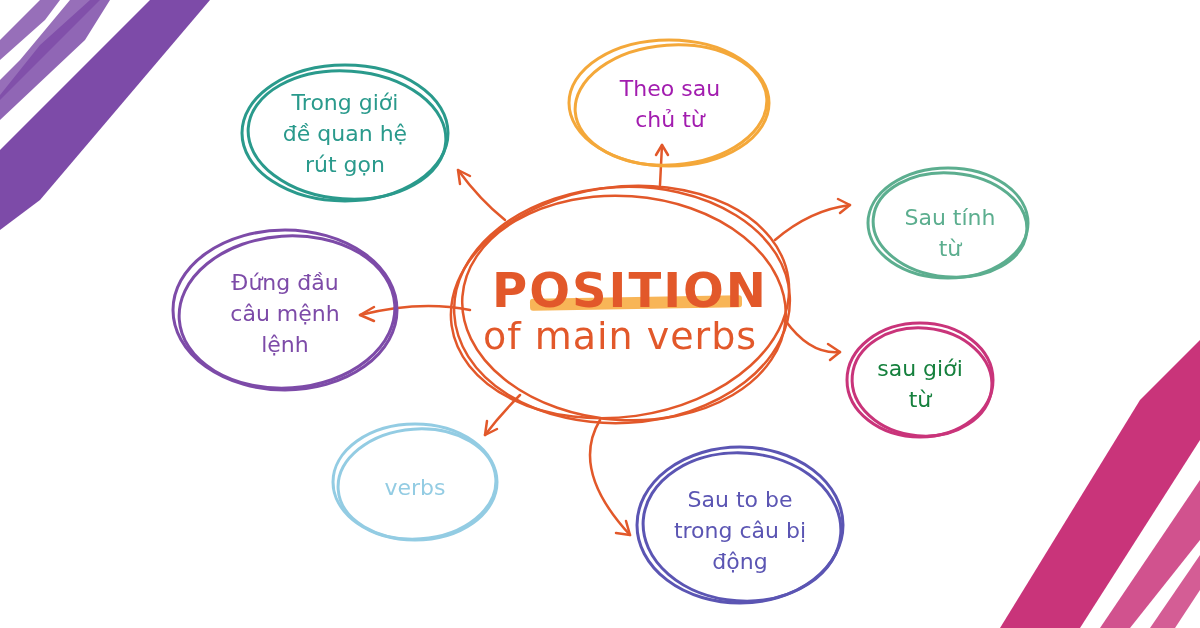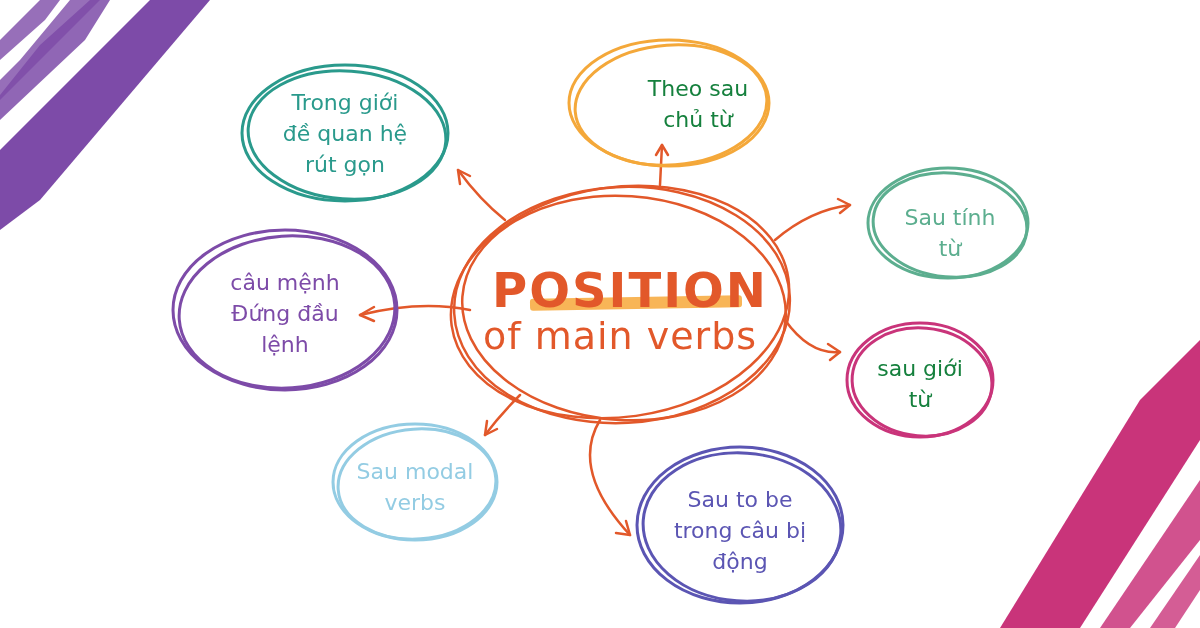--- a/index.html
+++ b/index.html
@@ -94,43 +94,42 @@
   <span class="main">POSITION</span>
   <div class="sub">of main verbs</div>
 </div>
 
 <div class="node" style="left:250px;top:85px;width:190px;height:96px;color:#2a9a8c;">
   <span>Trong giới</span>
   <span>đề quan hệ</span>
   <span>rút gọn</span>
 </div>
 
-<div class="node" style="left:608px;top:72px;width:180px;height:64px;color:#15803d;">
+<div class="node" style="left:580px;top:72px;width:180px;height:64px;color:#a21caf;">
   <span>Theo sau</span>
   <span>chủ từ</span>
 </div>
 
 <div class="node" style="left:875px;top:192px;width:150px;height:64px;color:#5cae8f;margin-top:9px;">
   <span>Sau tính</span>
   <span>từ</span>
 </div>
 
 <div class="node" style="left:190px;top:265px;width:190px;height:96px;color:#7d4ba8;">
+  <span>Đứng đầu</span>
   <span>câu mệnh</span>
-  <span>Đứng đầu</span>
   <span>lệnh</span>
 </div>
 
 <div class="node" style="left:850px;top:352px;width:140px;height:64px;color:#15803d;">
   <span>sau giới</span>
   <span>từ</span>
 </div>
 
 <div class="node" style="left:340px;top:455px;width:150px;height:64px;color:#93cce3;">
-  <span>Sau modal</span>
   <span>verbs</span>
 </div>
 
 <div class="node" style="left:650px;top:482px;width:180px;height:96px;color:#5b55b3;">
   <span>Sau to be</span>
   <span>trong câu bị</span>
   <span>động</span>
 </div>
 
 </body></html>

